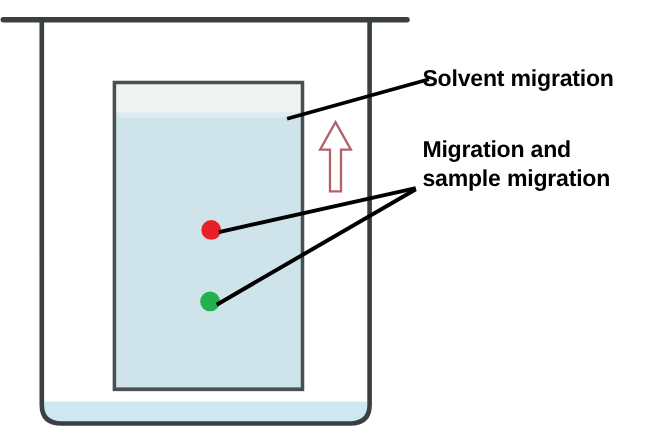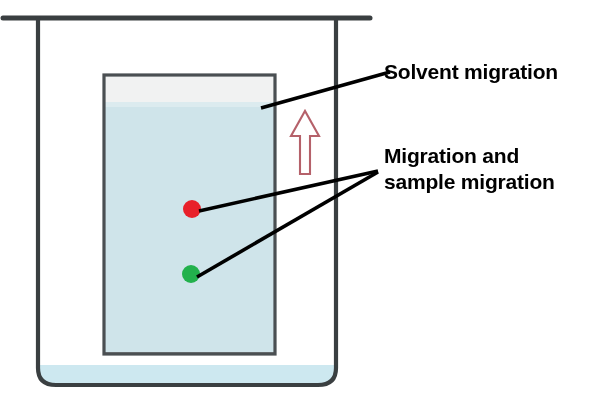--- a/index.html
+++ b/index.html
@@ -33,21 +33,21 @@
     letter-spacing: -0.2px;
   }
   #label-solvent {
     left: 384px;
     top: 60px;
     font-size: 21px;
     line-height: 24px;
   }
   #label-migration {
     left: 384px;
-    top: 143px;
+    top: 124px;
     font-size: 21px;
     line-height: 26px;
   }
   #label-migration .line2 {
     display: block;
   }
 </style>
 </head>
 <body>
 

